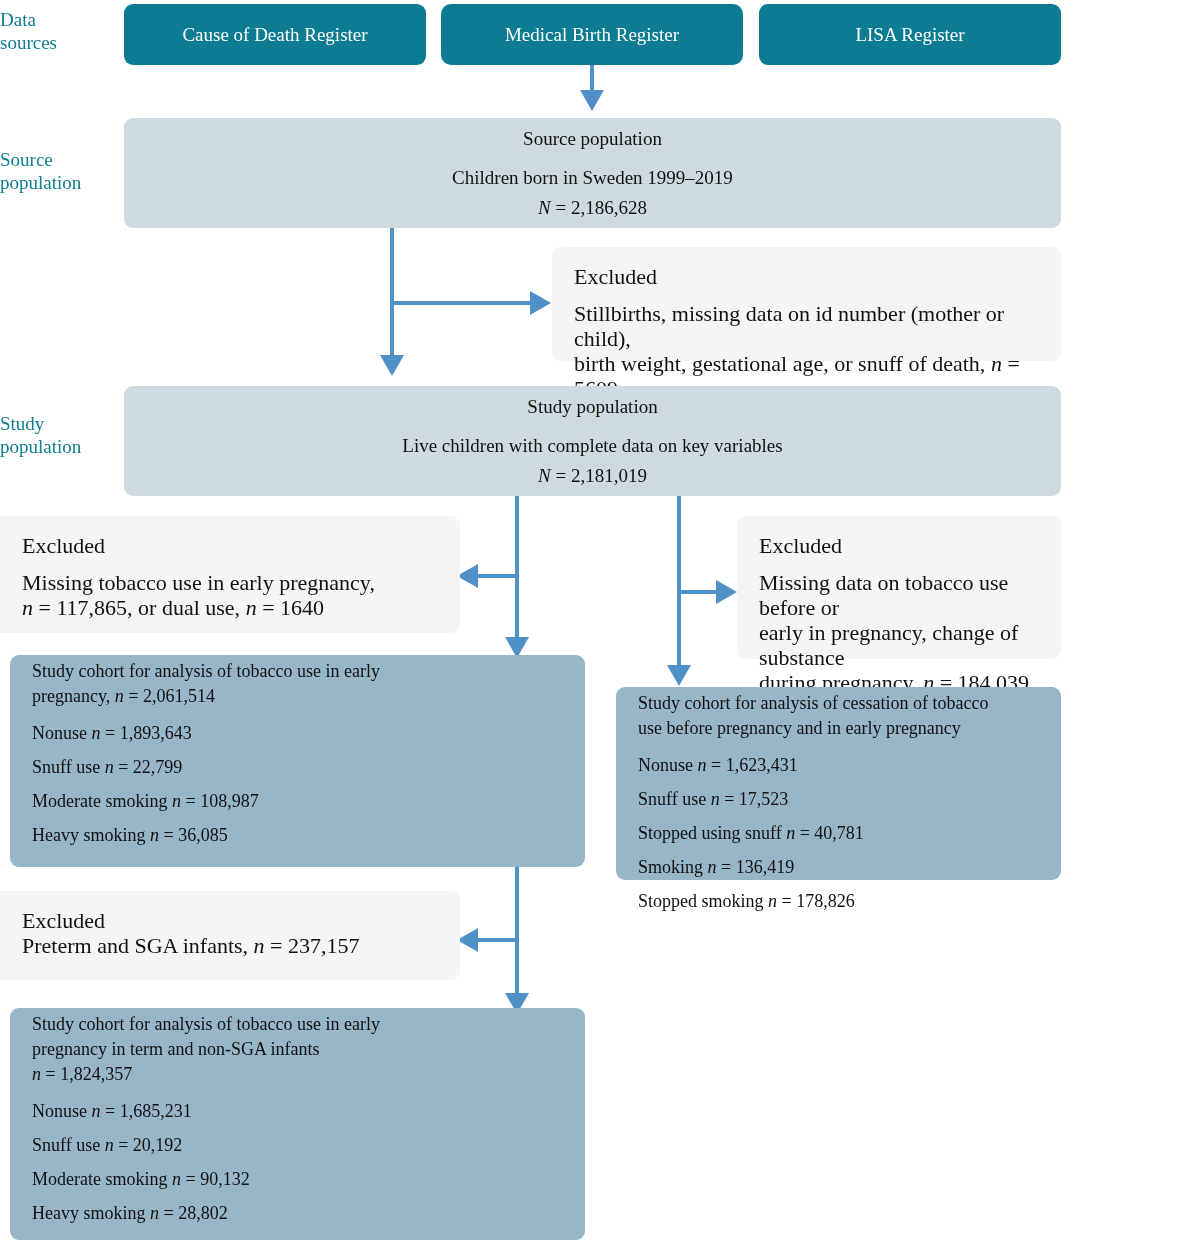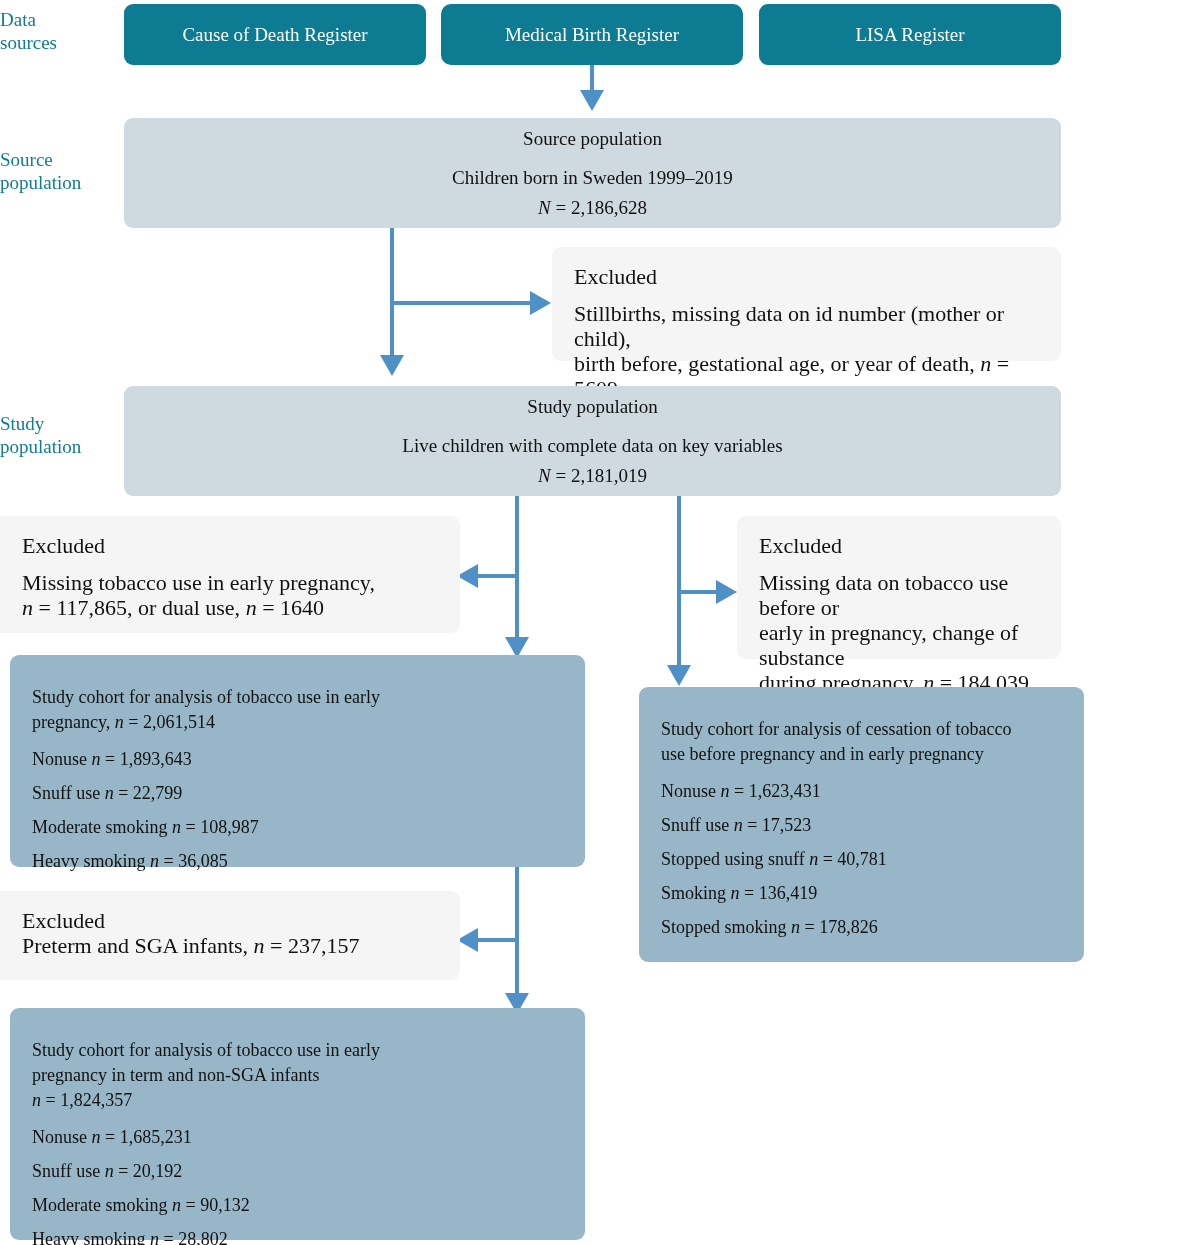--- a/index.html
+++ b/index.html
@@ -59,21 +59,21 @@
     color: #111111;
     font-size: 22px;
     line-height: 25px;
     padding: 17px 22px 17px 22px;
   }
   .box-cohort {
     background: #97b6c8;
     color: #111111;
     font-size: 18px;
     line-height: 25px;
-    padding: 30px 22px 22px 22px;
+    padding: 4px 22px 22px 22px;
   }
 
   .line-gap { height: 9px; }
   .para-gap { height: 12px; }
 
   .it { font-style: italic; }
 
   
   .vline {
     position: absolute;
@@ -145,21 +145,21 @@
   <div class="vline" style="left:390px; top:228px; height:130px;"></div>
   <div class="arrow-down" style="left:380px; top:355px;"></div>
 
   <div class="hline" style="left:392px; top:301px; width:140px;"></div>
   <div class="arrow-right" style="left:530px; top:291px;"></div>
 
   <div class="box box-excluded" style="left:552px; top:247px; width:509px; height:114px;">
     <div>Excluded</div>
     <div class="para-gap"></div>
     <div>Stillbirths, missing data on id number (mother or child),</div>
-    <div><span>birth before, gestational age, or year of death, </span><span class="it">n</span><span> = 5609</span></div>
+    <div><span>birth weight, gestational age, or snuff of death, </span><span class="it">n</span><span> = 5609</span></div>
   </div>
 
   <div class="box box-population" style="left:124px; top:386px; width:937px; height:110px;">
     <div>Study population</div>
     <div class="line-gap"></div>
     <div>Live children with complete data on key variables</div>
     <div><span class="it">N</span><span> = 2,181,019</span></div>
   </div>
 
   <div class="vline" style="left:515px; top:496px; height:150px;"></div>
@@ -197,21 +197,21 @@
     <div class="para-gap"></div>
     <div><span>Nonuse </span><span class="it">n</span><span> = 1,893,643</span></div>
     <div class="line-gap"></div>
     <div><span>Snuff use </span><span class="it">n</span><span> = 22,799</span></div>
     <div class="line-gap"></div>
     <div><span>Moderate smoking </span><span class="it">n</span><span> = 108,987</span></div>
     <div class="line-gap"></div>
     <div><span>Heavy smoking </span><span class="it">n</span><span> = 36,085</span></div>
   </div>
 
-  <div class="box box-cohort" style="left:639px; top:687px; width:445px; height:275px;">
+  <div class="box box-cohort" style="left:616px; top:687px; width:445px; height:193px;">
     <div>Study cohort for analysis of cessation of tobacco</div>
     <div>use before pregnancy and in early pregnancy</div>
     <div class="para-gap"></div>
     <div><span>Nonuse </span><span class="it">n</span><span> = 1,623,431</span></div>
     <div class="line-gap"></div>
     <div><span>Snuff use </span><span class="it">n</span><span> = 17,523</span></div>
     <div class="line-gap"></div>
     <div><span>Stopped using snuff </span><span class="it">n</span><span> = 40,781</span></div>
     <div class="line-gap"></div>
     <div><span>Smoking </span><span class="it">n</span><span> = 136,419</span></div>

